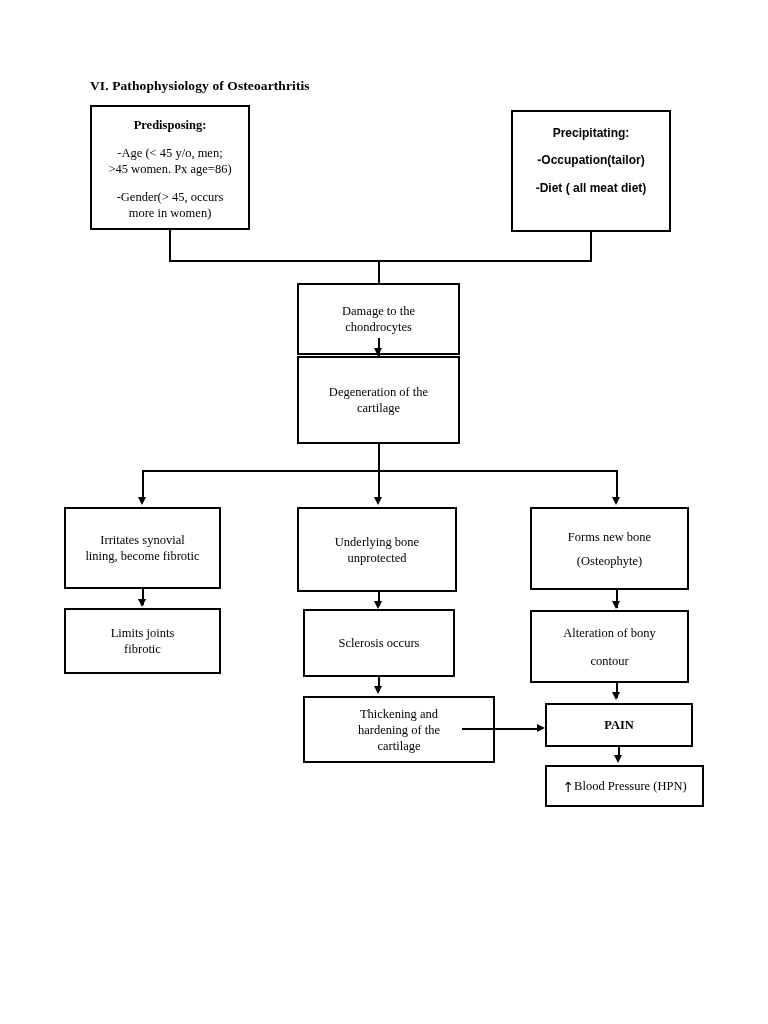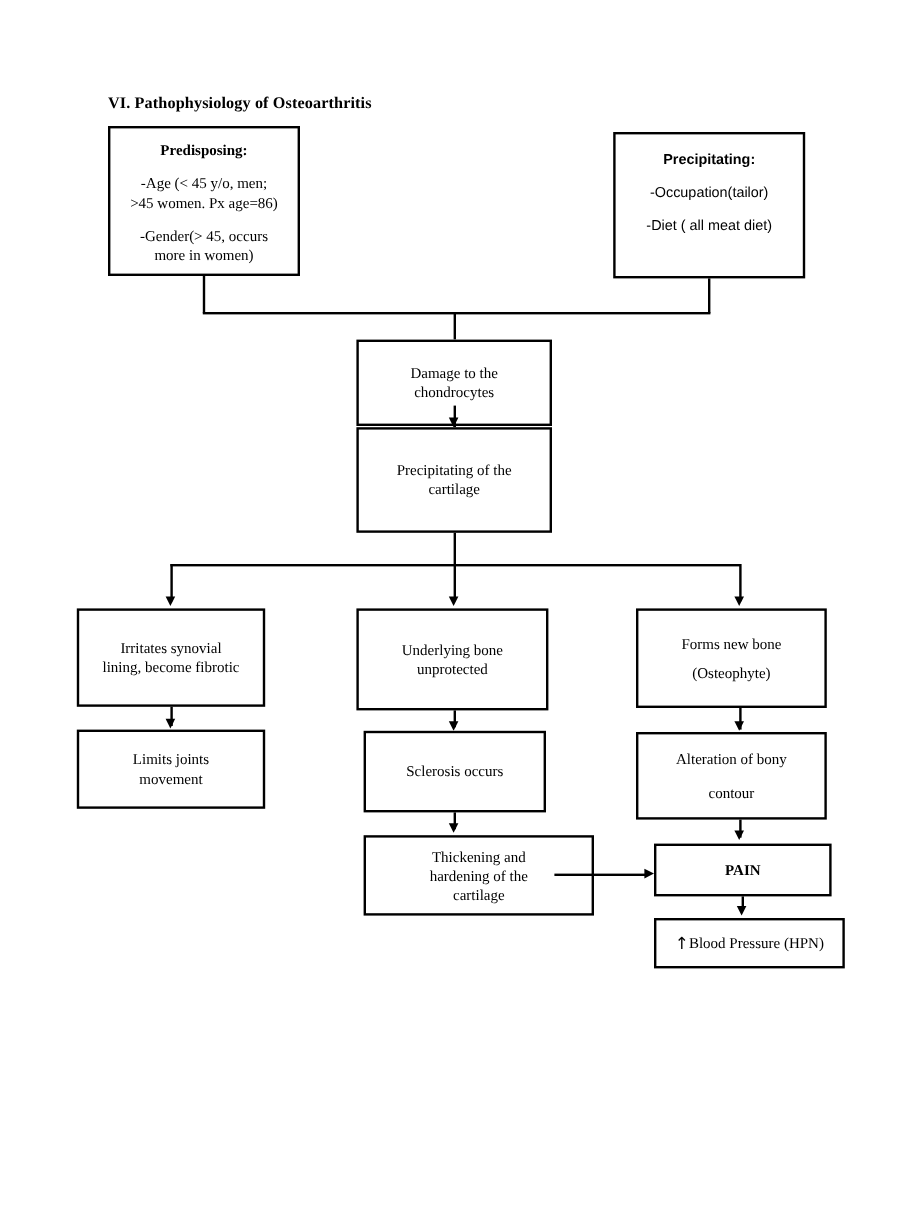--- a/index.html
+++ b/index.html
@@ -54,21 +54,21 @@
   .factorbox .hdr { margin-bottom: 12px; }
   .factorbox .para { margin-bottom: 12px; }
   .factorbox .para:last-child { margin-bottom: 0; }
 
   
   .sans {
     font-family: "Liberation Sans", "DejaVu Sans", sans-serif;
     font-size: 12px;
   }
   .sans .hdr { font-weight: bold; }
-  .sans .para { font-weight: 400; }
+  .sans .para { font-weight: 700; }
 
   .twoline { gap: 0px; }
 
   
   .conn {
     position: absolute;
     background: #000000;
   }
   .v { width: 1.6px; }
   .h { height: 1.6px; }
@@ -132,21 +132,21 @@
 
   <div class="node twoline" style="left:297px; top:283px; width:163px; height:72px;">
     <span class="line">Damage to the</span>
     <span class="line">chondrocytes</span>
   </div>
 
   <div class="conn v" style="left:378px; top:338px; height:18px;"></div>
   <div class="arrowhead arrow-down" style="left:374px; top:348px;"></div>
 
   <div class="node twoline" style="left:297px; top:356px; width:163px; height:88px;">
-    <span class="line">Precipitating of the</span>
+    <span class="line">Degeneration of the</span>
     <span class="line">cartilage</span>
   </div>
 
   <div class="conn v" style="left:378px; top:444px; height:57px;"></div>
   <div class="conn h" style="left:142px; top:470px; width:475px;"></div>
   <div class="conn v" style="left:142px; top:470px; height:31px;"></div>
   <div class="conn v" style="left:616px; top:470px; height:31px;"></div>
   <div class="arrowhead arrow-down" style="left:138px; top:497px;"></div>
   <div class="arrowhead arrow-down" style="left:374px; top:497px;"></div>
   <div class="arrowhead arrow-down" style="left:612px; top:497px;"></div>
@@ -170,21 +170,21 @@
   <div class="arrowhead arrow-down" style="left:138px; top:599px;"></div>
 
   <div class="conn v" style="left:378px; top:592px; height:14px;"></div>
   <div class="arrowhead arrow-down" style="left:374px; top:601px;"></div>
 
   <div class="conn v" style="left:616px; top:590px; height:18px;"></div>
   <div class="arrowhead arrow-down" style="left:612px; top:601px;"></div>
 
   <div class="node twoline" style="left:64px; top:608px; width:157px; height:66px;">
     <span class="line">Limits joints</span>
-    <span class="line">movement</span>
+    <span class="line">fibrotic</span>
   </div>
 
   <div class="node" style="left:303px; top:609px; width:152px; height:68px;">
     <span class="line">Sclerosis occurs</span>
   </div>
 
   <div class="node twoline" style="left:530px; top:610px; width:159px; height:73px;gap:12px;">
     <span class="line">Alteration of bony</span>
     <span class="line">contour</span>
   </div>

